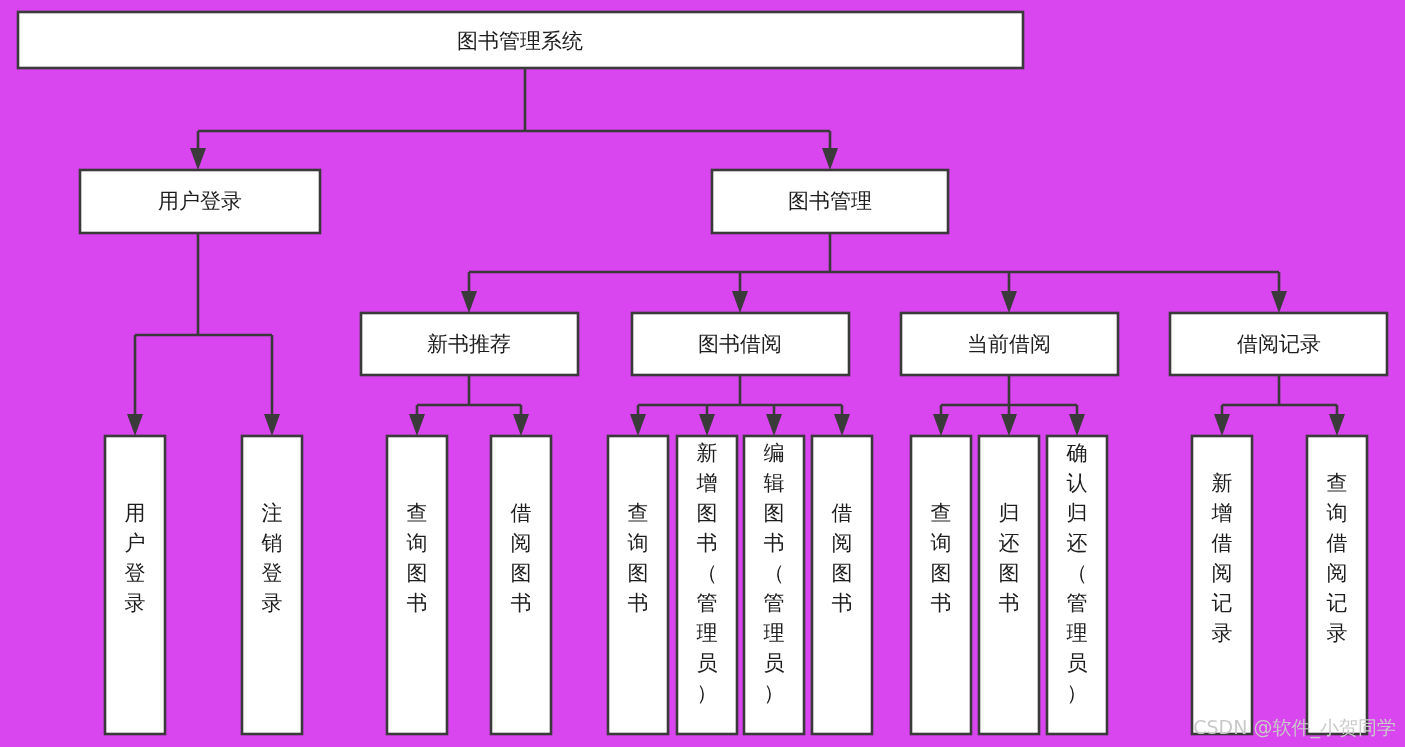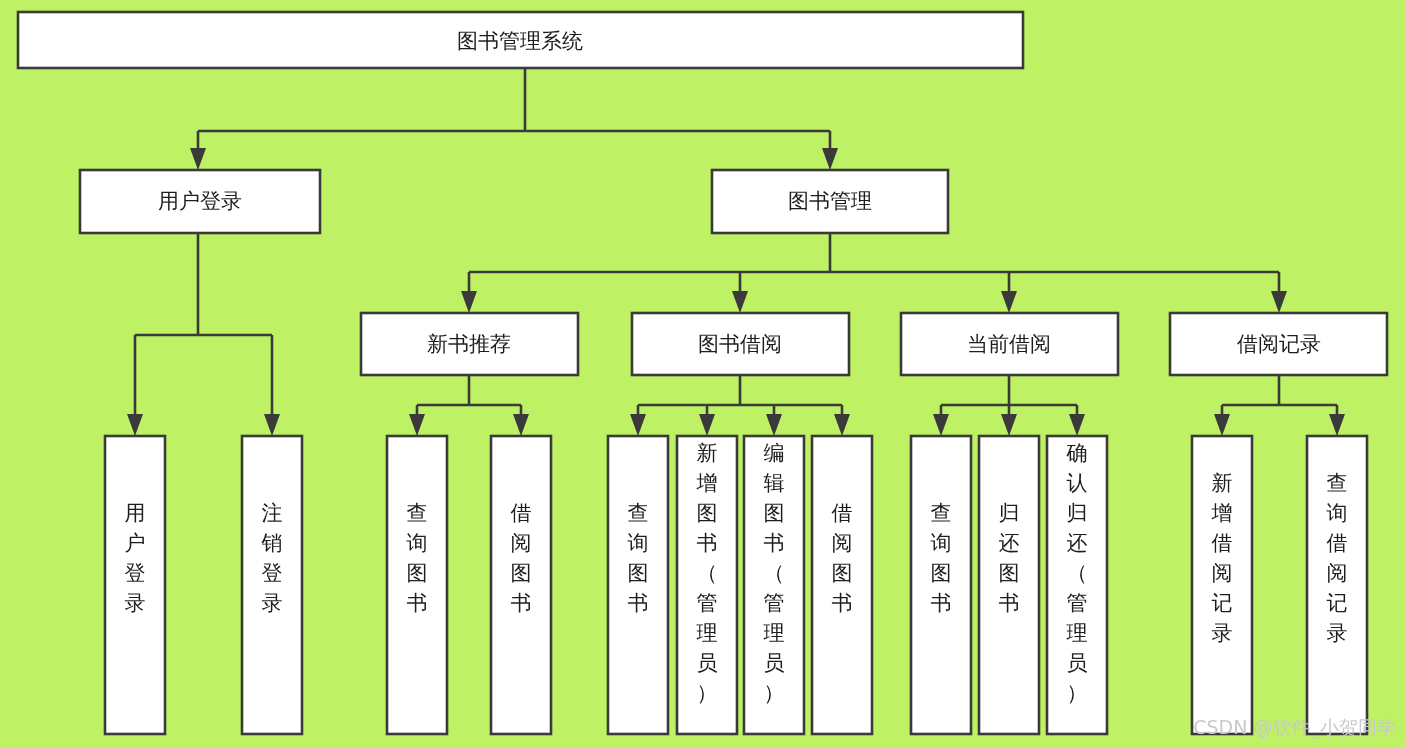--- a/index.html
+++ b/index.html
@@ -8,21 +8,21 @@
     padding: 0;
     background: #ffffff;
   }
   body {
     font-family: "DejaVu Sans", "Liberation Sans", sans-serif;
   }
   #diagram-root {
     position: relative;
     width: 1405px;
     height: 747px;
-    background: #bef264;
+    background: #d946ef;
     overflow: hidden;
   }
   svg.diagram-canvas {
     position: absolute;
     left: 0;
     top: 0;
     width: 1405px;
     height: 747px;
     display: block;
   }

